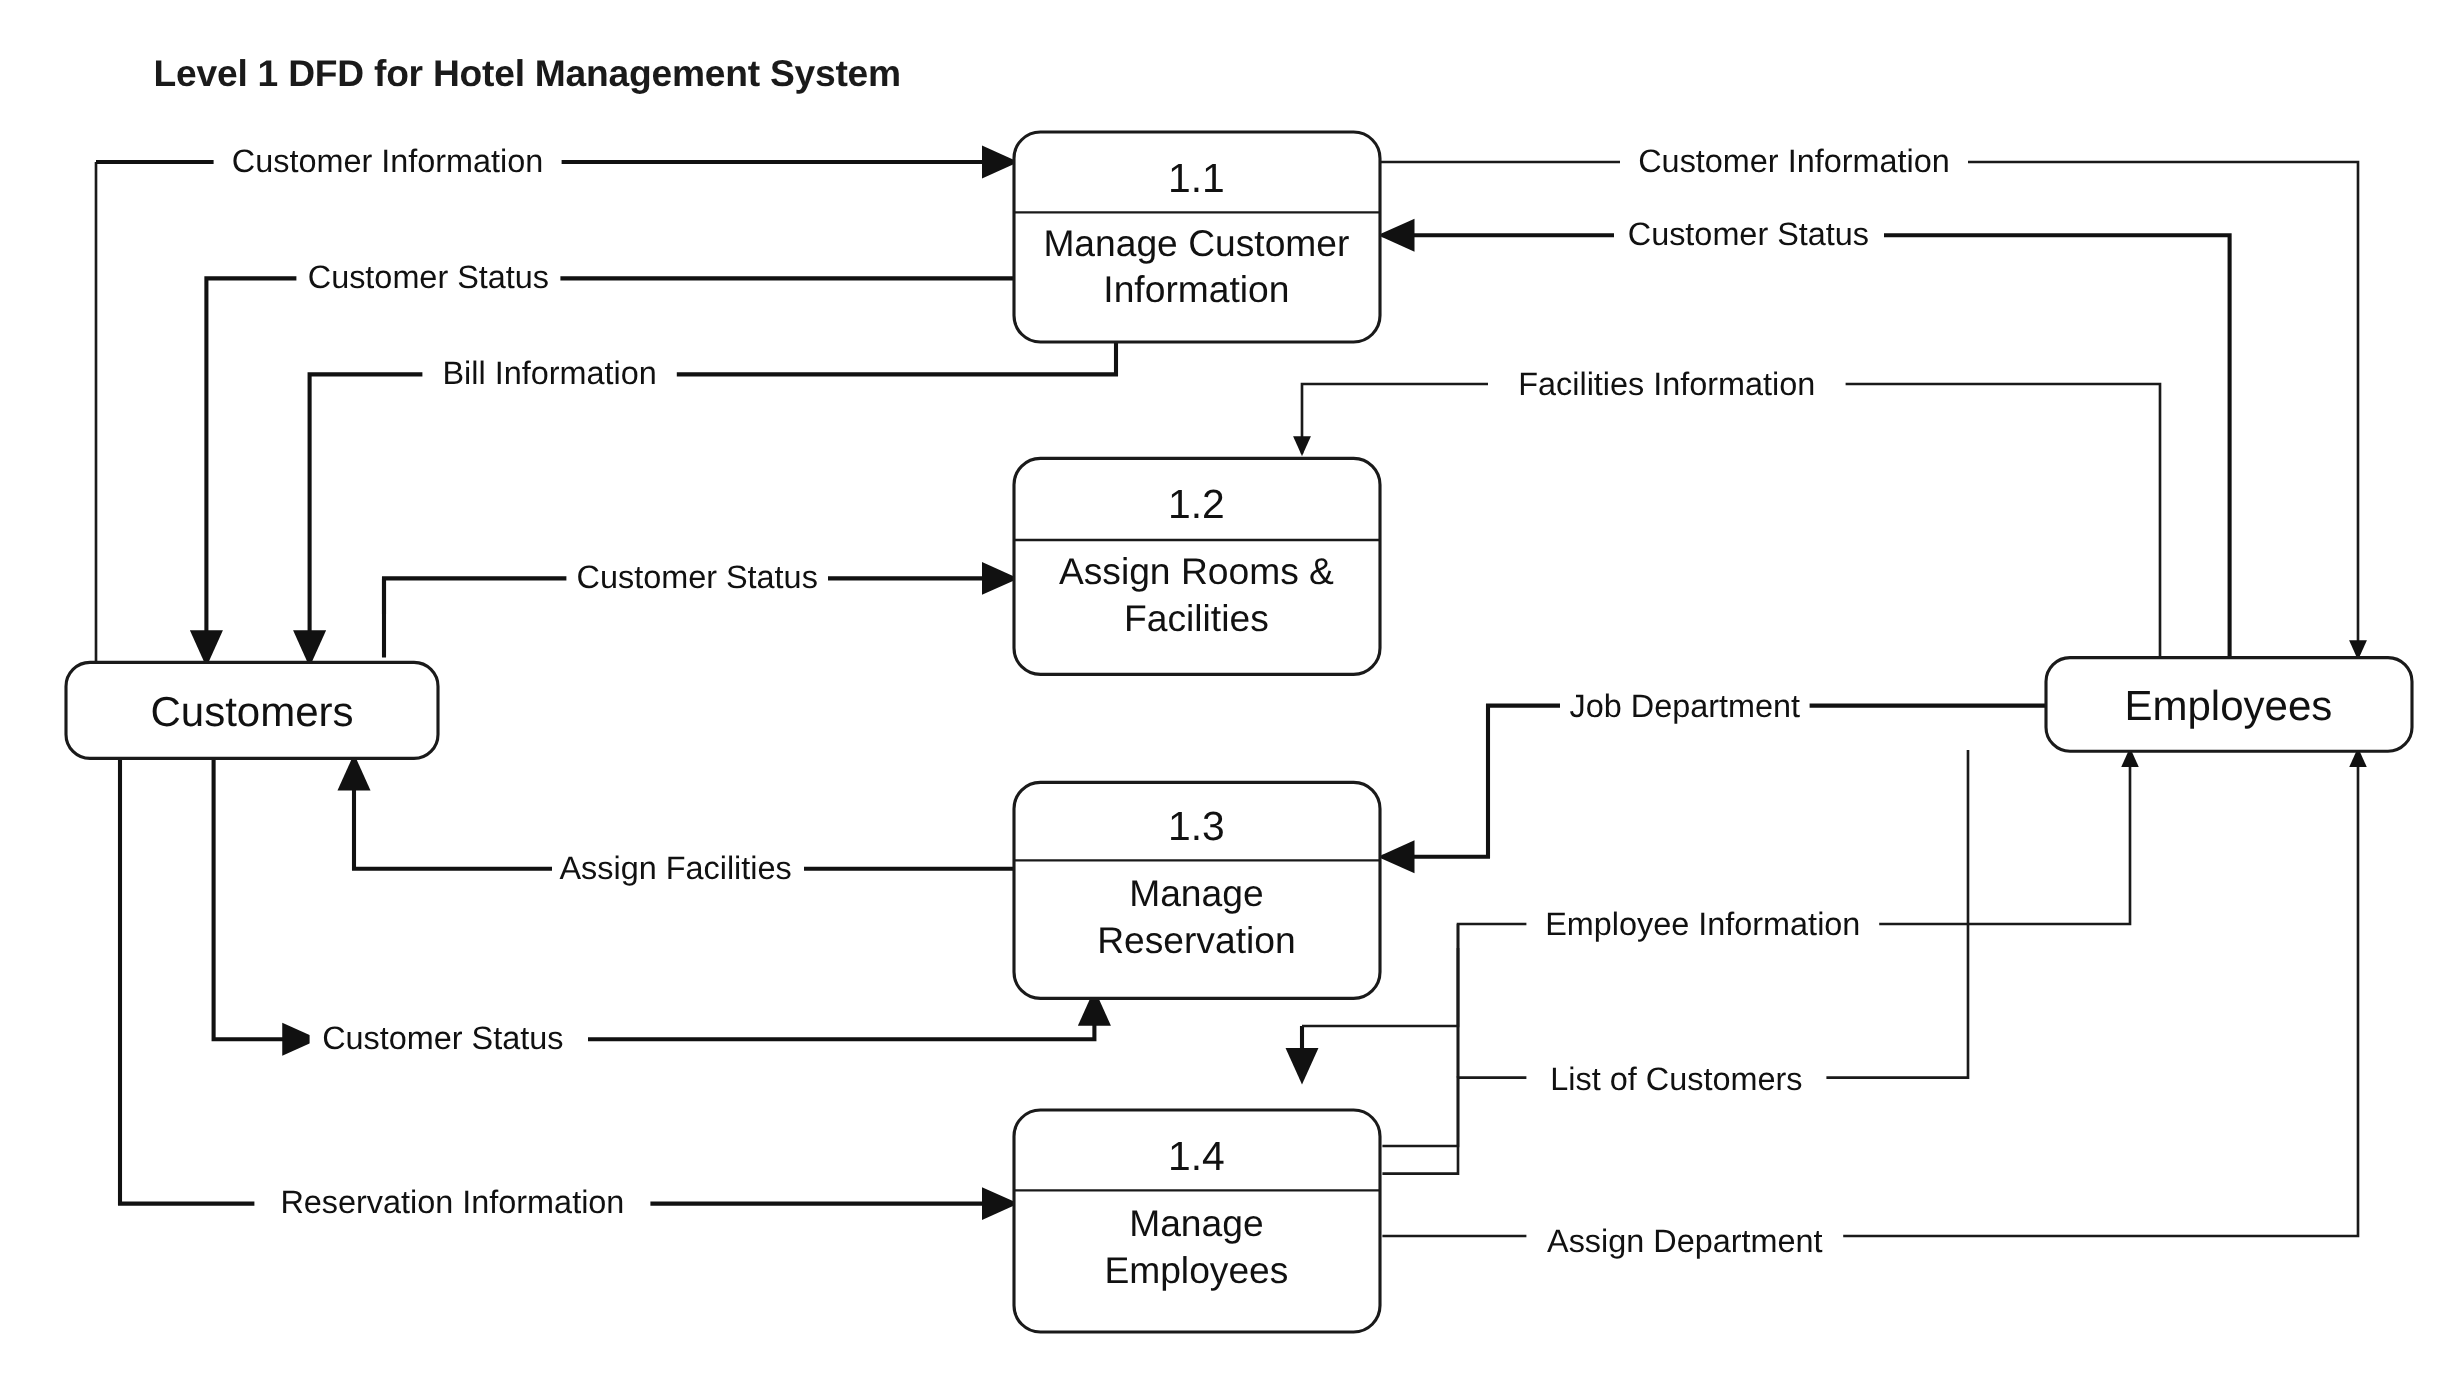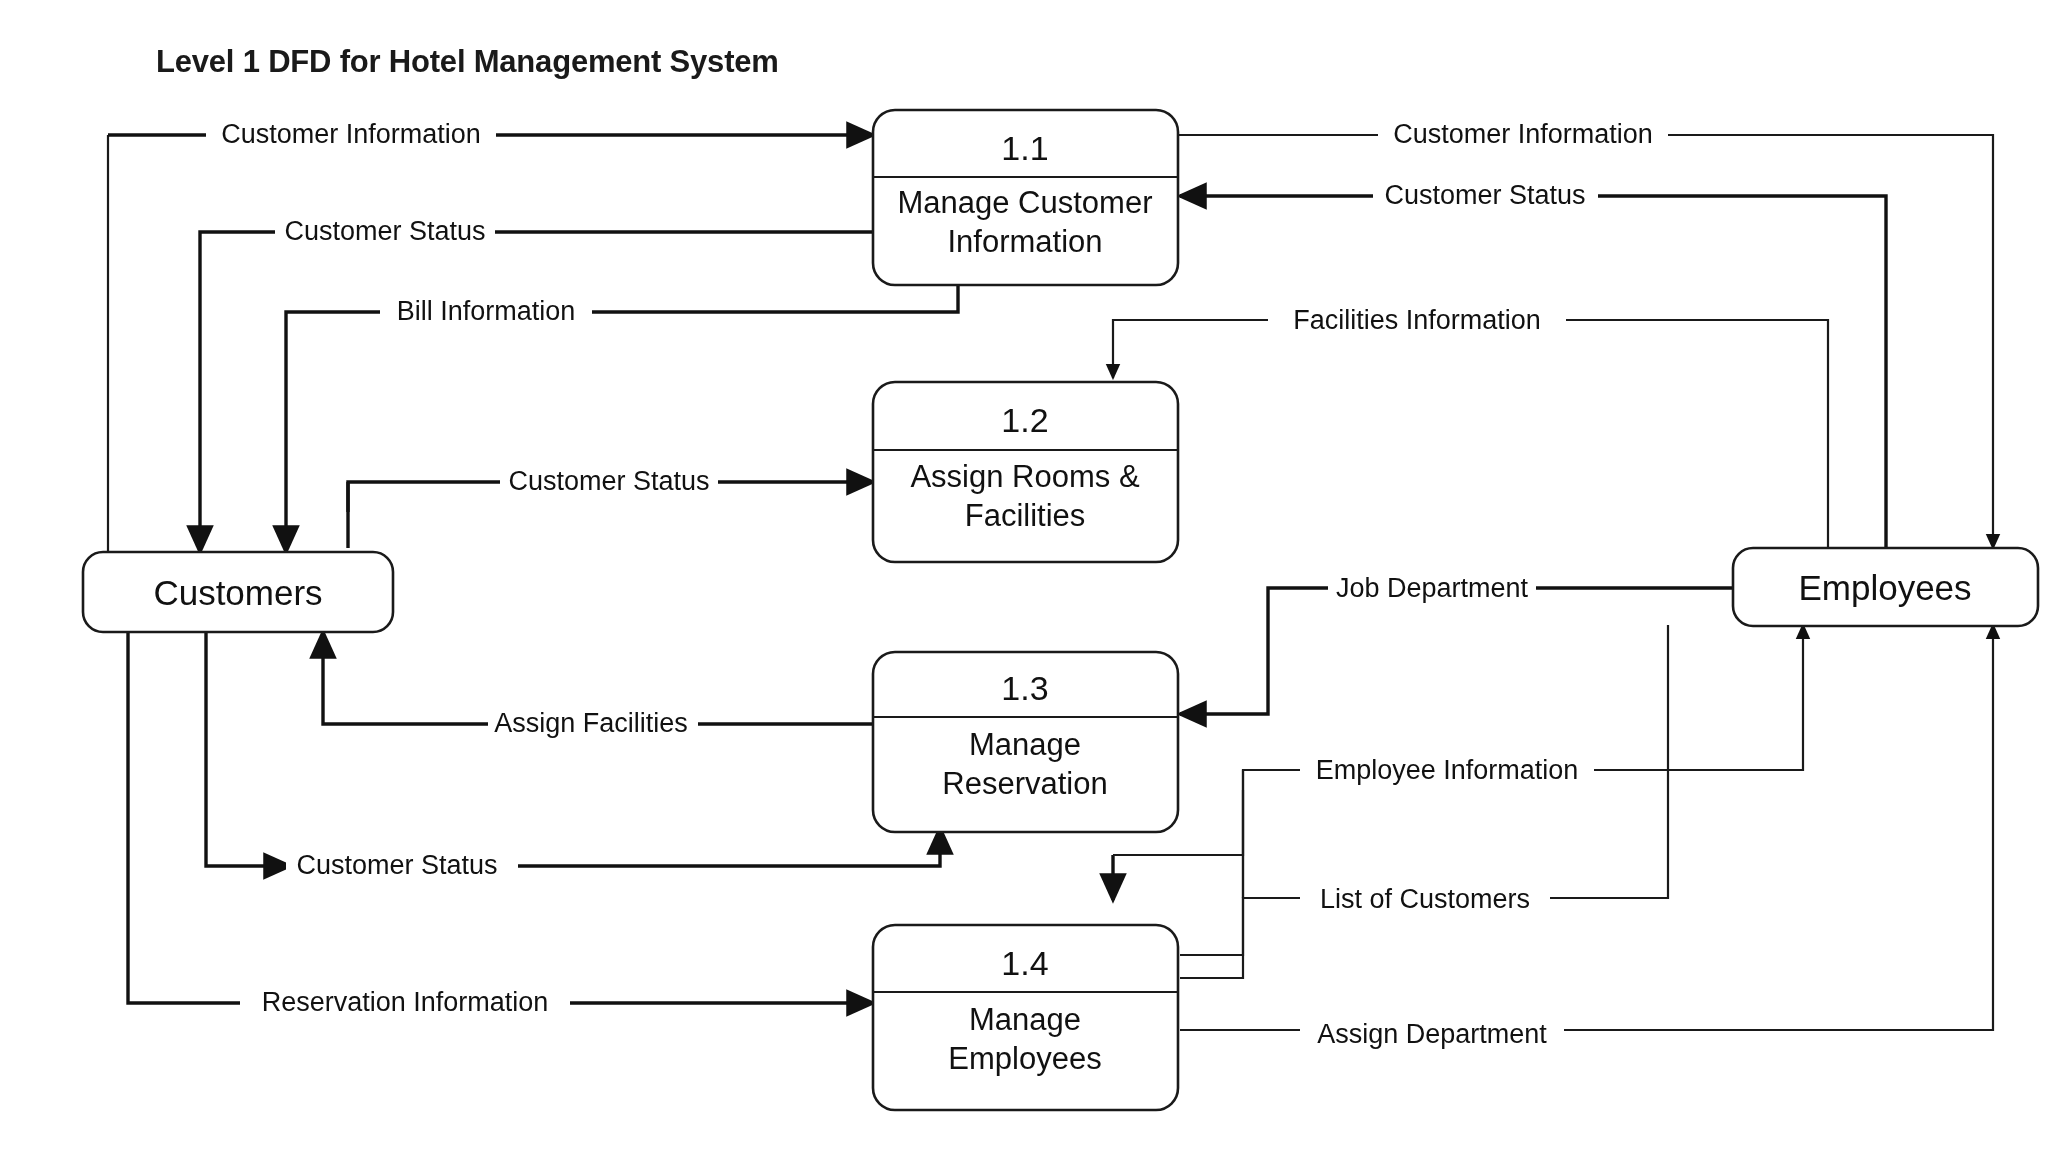--- a/index.html
+++ b/index.html
@@ -10,21 +10,20 @@
   body {
     width: 2048px;
     height: 1152px;
     font-family: "Liberation Sans", sans-serif;
     position: relative;
     overflow: hidden;
   }
   #diagram-root {
     position: absolute;
     inset: 0;
-    padding-left: 28px;
   }
   svg.dfd {
     display: block;
     width: 2048px;
     height: 1152px;
   }
   .edge {
     fill: none;
     stroke: #1a1a1a;
     stroke-width: 2.2;

